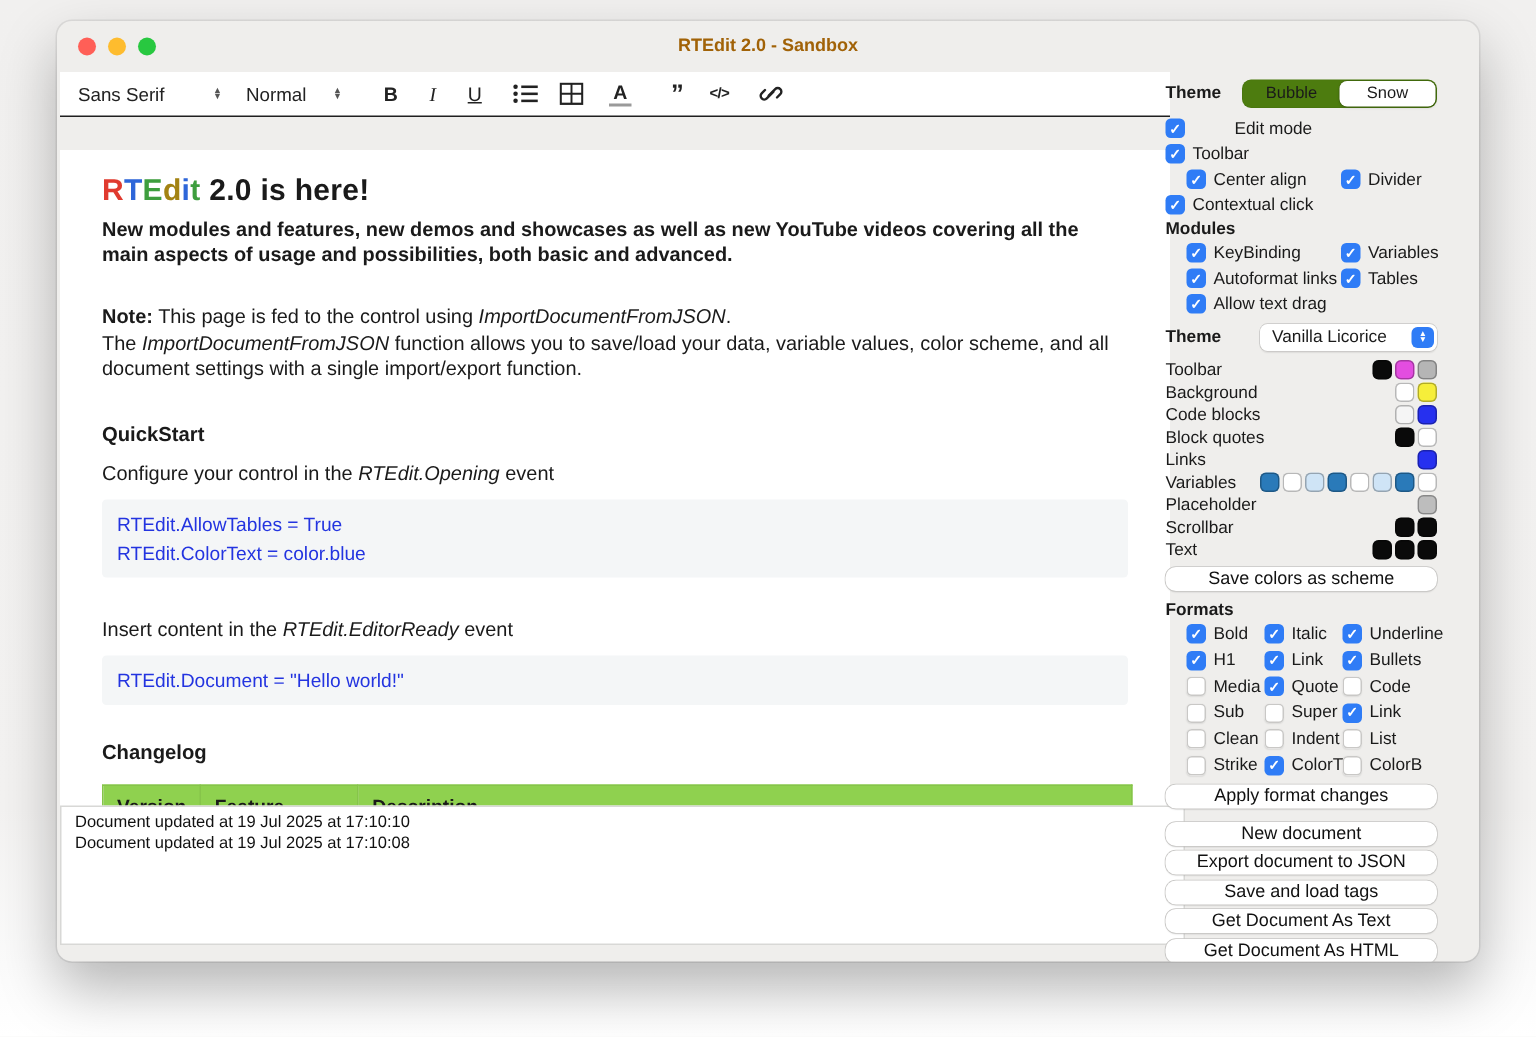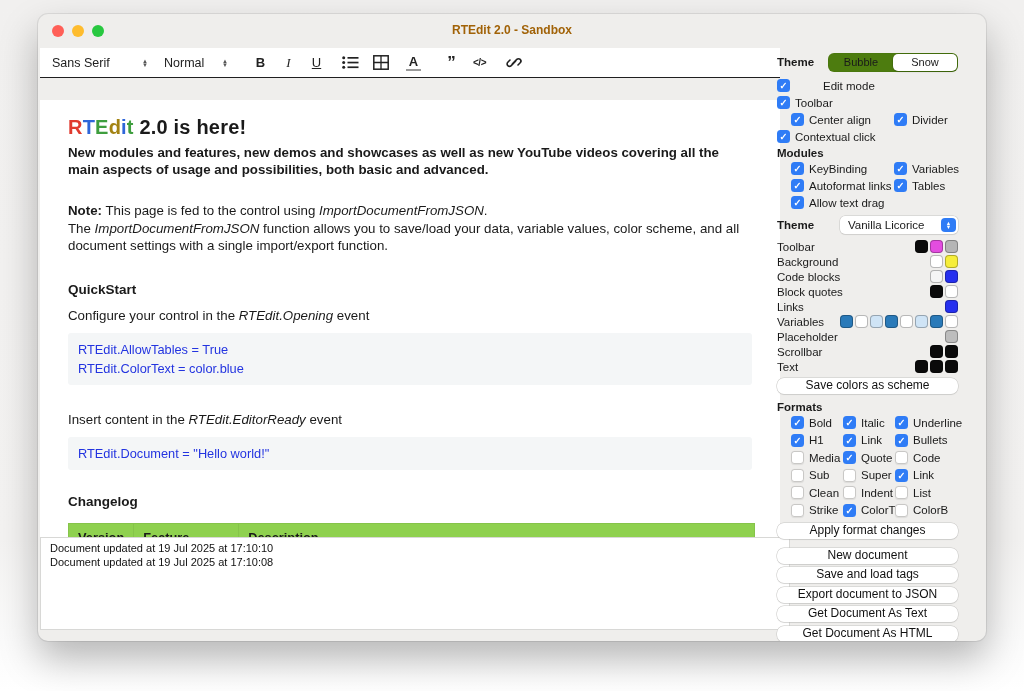--- a/index.html
+++ b/index.html
@@ -438,21 +438,21 @@
       <div class="cbrow">
           <span class="cb"></span>
           <span>ColorB</span>
         </div>
     </div>
 
     <div class="sbtn wide" style="margin-top:5px;">Apply format changes</div>
 
     <div class="btnstack" style="margin-top:9px;">
       <div class="sbtn wide">New document</div>
+      <div class="sbtn wide">Export document to JSON</div>
       <div class="sbtn wide">Save and load tags</div>
-      <div class="sbtn wide">Export document to JSON</div>
       <div class="sbtn wide">Get Document As Text</div>
       <div class="sbtn wide">Get Document As HTML</div>
 
     </div>
 
   </div>
 </div>
 
 </body></html>

